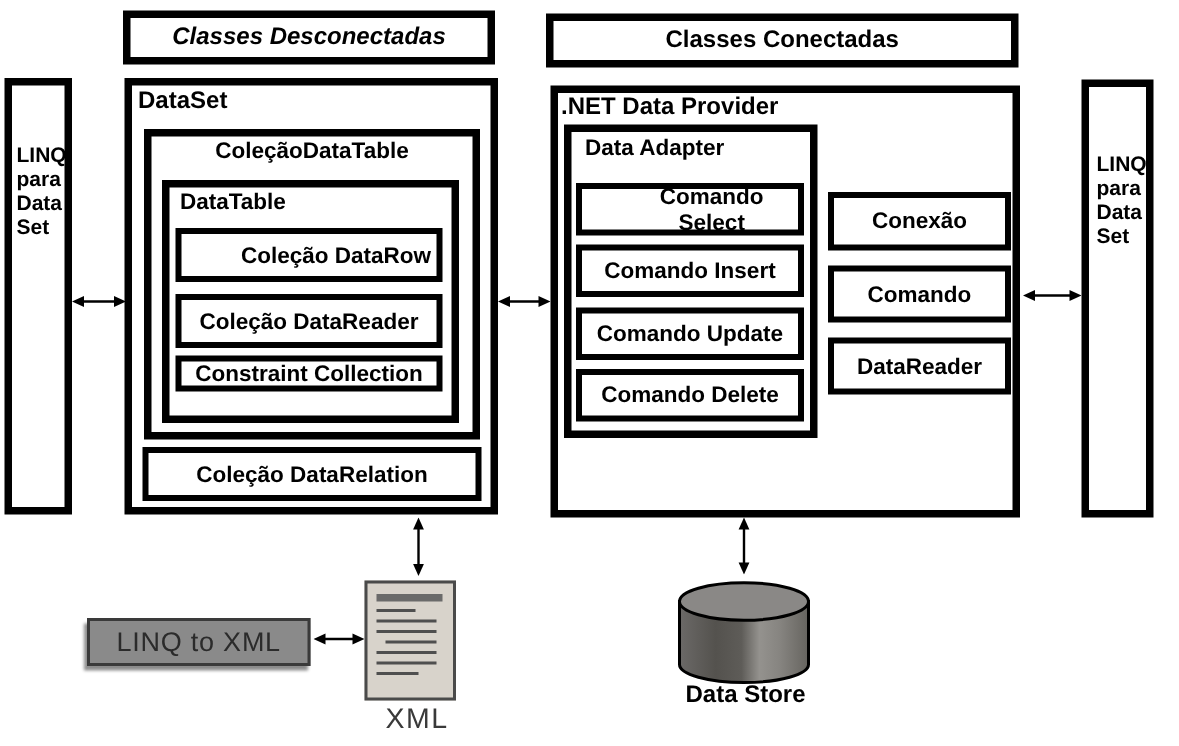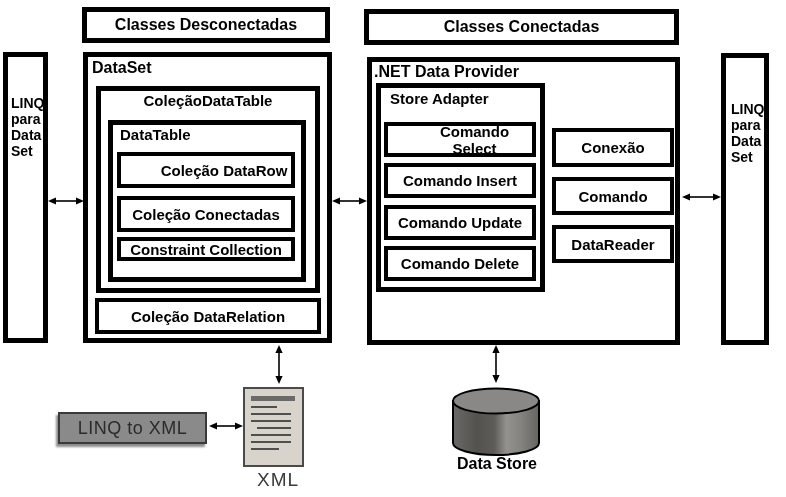--- a/index.html
+++ b/index.html
@@ -28,51 +28,51 @@
   #xml-label{position:absolute;left:246px;top:469px;width:64px;text-align:center;
     font-size:19px;color:#3a3a3a;letter-spacing:1px;}
   #datastore-label{position:absolute;left:448px;top:455px;width:98px;text-align:center;
     font-weight:bold;font-size:16px;}
 </style>
 </head>
 <body>
 
 <div id="stage">
 
-  <div class="box cc bold16" style="left:82px;top:7px;width:248px;height:36px;">Classes Desconectadas</div>
+  <div class="box cc bold16" style="left:82px;top:7px;width:248px;height:36px;font-style:italic;">Classes Desconectadas</div>
   <div class="box cc bold16" style="left:364px;top:9px;width:315px;height:36px;">Classes Conectadas</div>
 
   <div class="box" style="left:3px;top:52px;width:45px;height:291px;">
     <div class="linqtext" style="padding:38px 0 0 3px;">LINQ para Data Set</div>
   </div>
 
   <div class="box" style="left:721px;top:53px;width:48px;height:292px;">
     <div class="linqtext" style="padding:43px 0 0 5px;">LINQ para Data Set</div>
   </div>
 
   <div class="box" style="left:83px;top:52px;width:249px;height:291px;"></div>
   <div class="lbl" style="left:92px;top:59px;font-size:16px;">DataSet</div>
 
   <div class="box" style="left:96px;top:86px;width:224px;height:207px;"></div>
   <div class="lbl" style="left:96px;top:92px;width:224px;text-align:center;font-size:15px;">ColeçãoDataTable</div>
 
   <div class="box" style="left:108px;top:120px;width:198px;height:162px;"></div>
   <div class="lbl" style="left:120px;top:126px;font-size:15px;">DataTable</div>
 
   <div class="box b4 cc bold15" style="left:117px;top:152px;width:178px;height:36px;padding-left:36px;">Coleção DataRow</div>
-  <div class="box b4 cc bold15" style="left:117px;top:196px;width:178px;height:36px;">Coleção Conectadas</div>
+  <div class="box b4 cc bold15" style="left:117px;top:196px;width:178px;height:36px;">Coleção DataReader</div>
   <div class="box b4 cc bold15" style="left:117px;top:237px;width:178px;height:24px;">Constraint Collection</div>
 
   <div class="box b4 cc bold15" style="left:95px;top:298px;width:226px;height:36px;">Coleção DataRelation</div>
 
   <div class="box" style="left:367px;top:57px;width:313px;height:288px;"></div>
   <div class="lbl" style="left:374px;top:63px;font-size:16px;">.NET Data Provider</div>
 
   <div class="box" style="left:376px;top:83px;width:169px;height:209px;"></div>
-  <div class="lbl" style="left:390px;top:90px;font-size:15px;">Store Adapter</div>
+  <div class="lbl" style="left:390px;top:90px;font-size:15px;">Data Adapter</div>
 
   <div class="box b4 cc bold15" style="left:384px;top:122px;width:152px;height:35px;padding-left:29px;">Comando Select</div>
   <div class="box b4 cc bold15" style="left:384px;top:163px;width:152px;height:35px;">Comando Insert</div>
   <div class="box b4 cc bold15" style="left:384px;top:205px;width:152px;height:35px;">Comando Update</div>
   <div class="box b4 cc bold15" style="left:552px;top:128px;width:122px;height:39px;">Conexão</div>
 
   <div class="box b4 cc bold15" style="left:384px;top:246px;width:152px;height:35px;">Comando Delete</div>
   <div class="box b4 cc bold15" style="left:552px;top:177px;width:122px;height:38px;">Comando</div>
   <div class="box b4 cc bold15" style="left:552px;top:225px;width:122px;height:38px;">DataReader</div>
 

